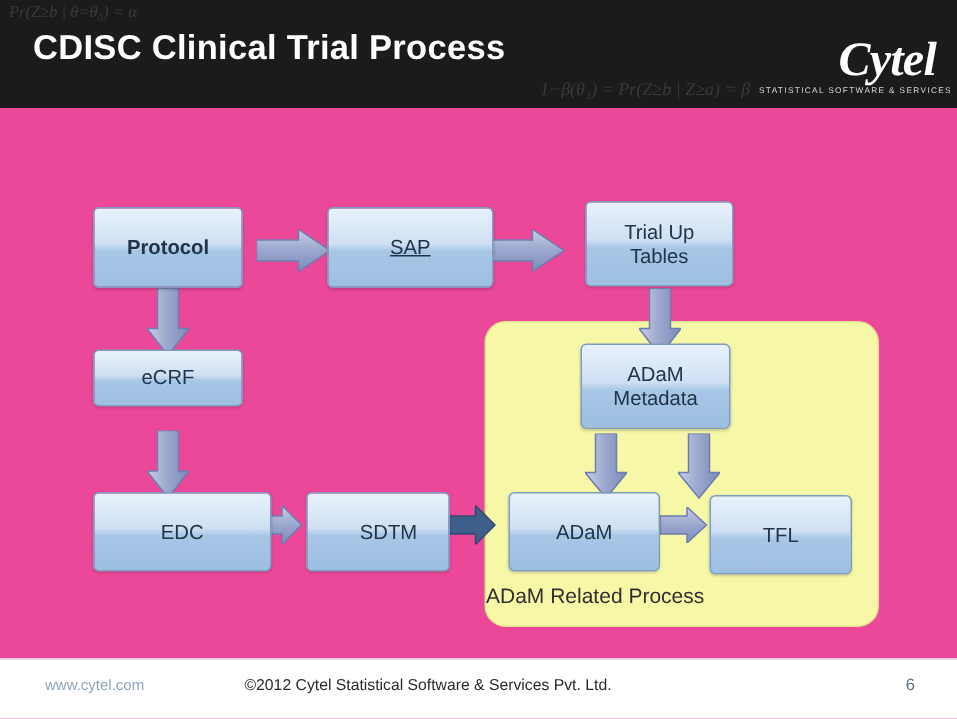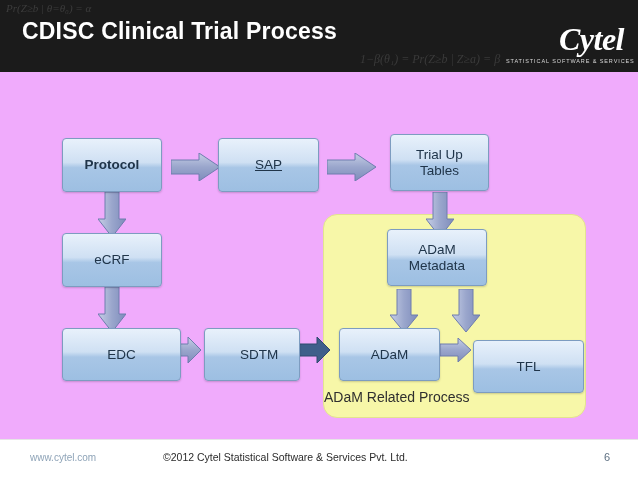--- a/index.html
+++ b/index.html
@@ -7,21 +7,21 @@
     padding: 0;
     background: #ffffff;
   }
   body {
     font-family: "Liberation Sans", sans-serif;
   }
   .slide {
     position: relative;
     width: 638px;
     height: 479px;
-    background: #f0abfc;
+    background: #ec4899;
     overflow: hidden;
   }
 
   
   .header {
     position: absolute;
     left: 0; top: 0;
     width: 638px;
     height: 72px;
     background: #1b1b1b;
@@ -254,51 +254,51 @@
     <div class="arrow" style="left:440px; top:266px;">
       <svg width="32" height="24" viewBox="0 0 32 24">
         <polygon points="0,6 18,6 18,0 31,12 18,24 18,18 0,18" fill="url(#ag1)" stroke="#6f7cae" stroke-width="1"></polygon>
       </svg>
     </div>
 
     <div class="box" style="left:62px; top:66px; width:100px; height:54px;font-weight:bold;">
       <span>Protocol</span>
     </div>
 
-    <div class="box" style="left:218px; top:66px; width:101px; height:54px;text-decoration:underline;">
+    <div class="box" style="left:218px; top:66px; width:111px; height:54px;text-decoration:underline;">
       <span>SAP</span>
     </div>
 
     <div class="box" style="left:390px; top:62px; width:99px; height:57px;">
       <span style="white-space:pre-line;">Trial Up
 Tables</span>
     </div>
 
-    <div class="box" style="left:62px; top:161px; width:100px; height:54px;">
+    <div class="box" style="left:62px; top:161px; width:100px; height:38px;">
       <span>eCRF</span>
     </div>
 
     <div class="box" style="left:387px; top:157px; width:100px; height:57px;">
       <span style="white-space:pre-line;">ADaM
 Metadata</span>
     </div>
 
     <div class="box" style="left:62px; top:256px; width:119px; height:53px;">
       <span>EDC</span>
     </div>
 
     <div class="box" style="left:204px; top:256px; width:96px; height:53px;padding-left:16px;">
       <span>SDTM</span>
     </div>
 
     <div class="box" style="left:339px; top:256px; width:101px; height:53px;">
       <span>ADaM</span>
     </div>
 
-    <div class="box" style="left:473px; top:268px; width:111px; height:53px;align-items:center;">
+    <div class="box" style="left:473px; top:258px; width:95px; height:53px;align-items:center;">
       <span>TFL</span>
     </div>
 
   </div>
 
   <div class="footer">
     <div class="footer-url">www.cytel.com</div>
     <div class="footer-copy">©2012 Cytel Statistical Software &amp; Services Pvt. Ltd.</div>
     <div class="footer-page">6</div>
   </div>

